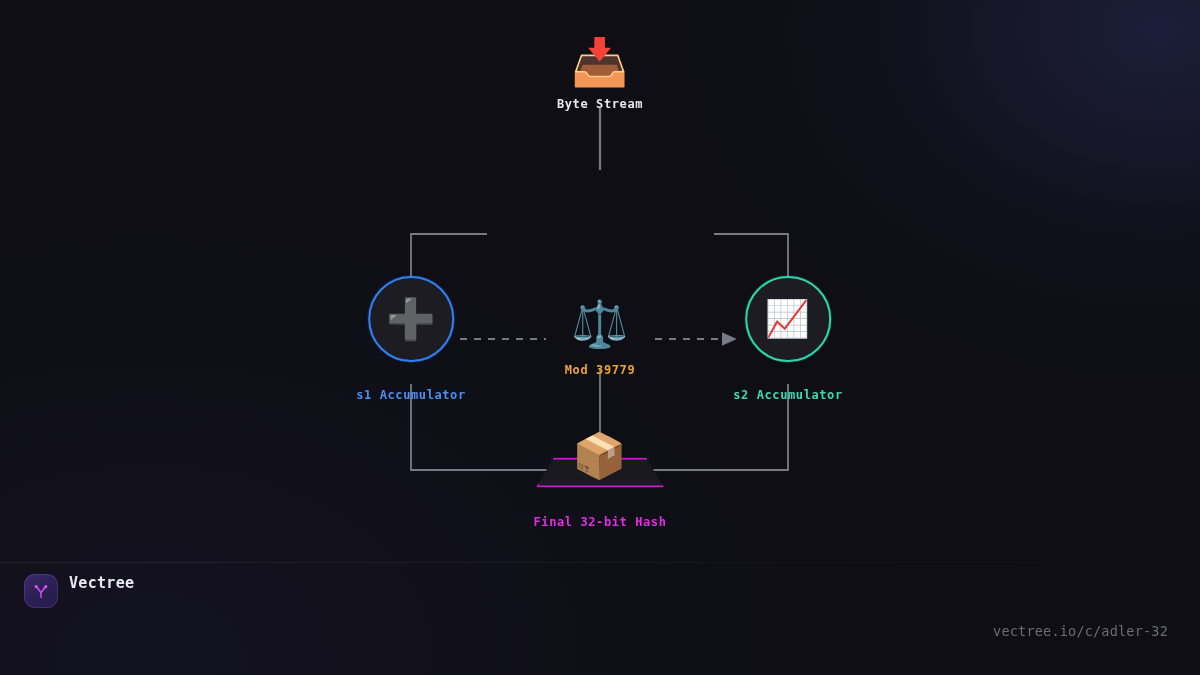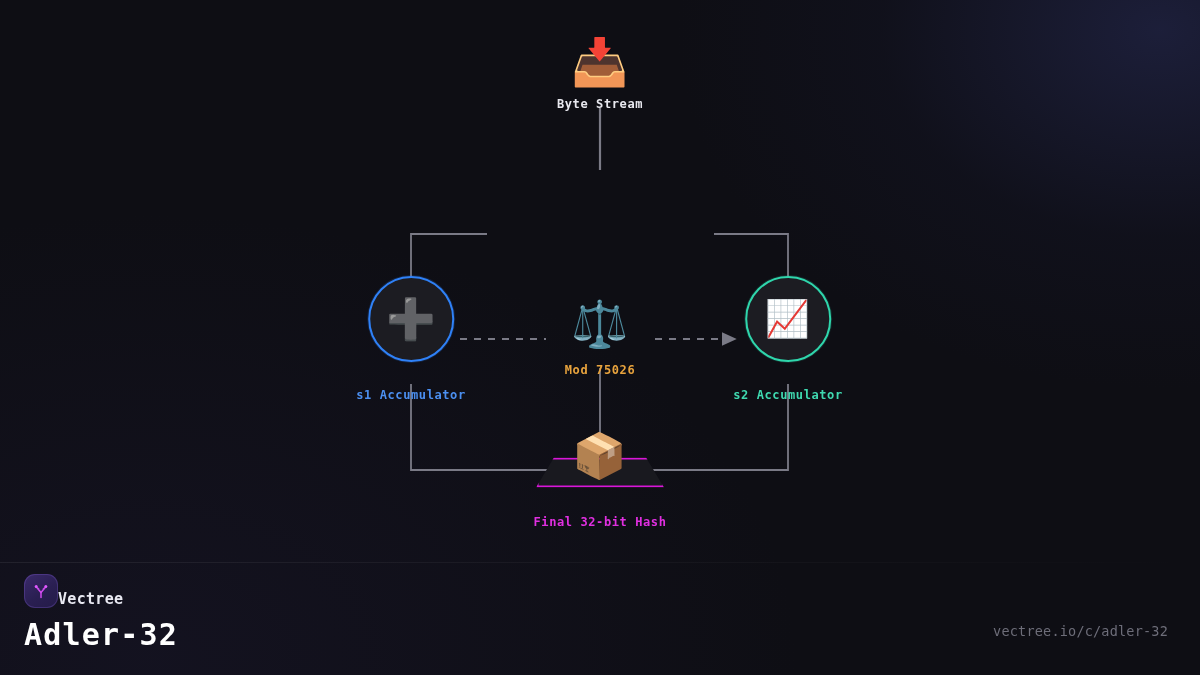--- a/index.html
+++ b/index.html
@@ -72,21 +72,21 @@
     font-size:44px;
   }
   #node-sink .node-label { color:#e02fe0; margin-top:27px; }
 
   
   #footer-divider {
     position:absolute; left:0; right:0; top:562px; height:1px;
     background:linear-gradient(90deg, rgba(255,255,255,.07), rgba(255,255,255,.03) 60%, rgba(255,255,255,0));
   }
   #footer { position:absolute; left:24px; top:574px; }
-  #brand-row { display:flex; align-items:flex-end; }
+  #brand-row { display:flex; align-items:flex-start; gap:11px; }
   #brand-logo {
     width:34px; height:34px; border-radius:11px;
     background:linear-gradient(145deg,#3b2a6b 0%, #2a1f52 55%, #241b48 100%);
     display:flex; align-items:center; justify-content:center;
     box-shadow:inset 0 0 0 1px rgba(160,120,255,.22);
   }
   #brand-name {
     font-family:"DejaVu Sans Mono", monospace;
     font-size:15px; font-weight:700; color:#e9e9f2; letter-spacing:.3px;
   }
@@ -143,21 +143,21 @@
 
   <div class="node circle-node" id="node-s1">
     <div class="ring">
       <span class="glyph">➕</span>
     </div>
     <div class="node-label">s1 Accumulator</div>
   </div>
 
   <div class="node" id="node-mod">
     <div class="glyph">⚖️</div>
-    <div class="node-label">Mod 75026</div>
+    <div class="node-label">Mod 39779</div>
   </div>
 
   <div class="node circle-node" id="node-s2">
     <div class="ring">
       <span class="glyph">📈</span>
     </div>
     <div class="node-label">s2 Accumulator</div>
   </div>
 
   <div class="node" id="node-sink">
@@ -180,18 +180,17 @@
             <path d="M10,11.4 L14.4,6.2"></path>
           </g>
           <circle cx="5.2" cy="5.4" r="1.5" fill="#e05bff"></circle>
           <circle cx="14.8" cy="5.4" r="1.5" fill="#e05bff"></circle>
           <circle cx="7.4" cy="7.6" r="0.9" fill="#c04be0"></circle>
           <circle cx="12.6" cy="7.6" r="0.9" fill="#c04be0"></circle>
         </svg>
       </div>
       <div id="brand-name">Vectree</div>
     </div>
-    <div id="page-title">Adler-32</div>
   </div>
 
   <div id="footer-url">vectree.io/c/adler-32</div>
 
 </div>
 
 </body></html>

